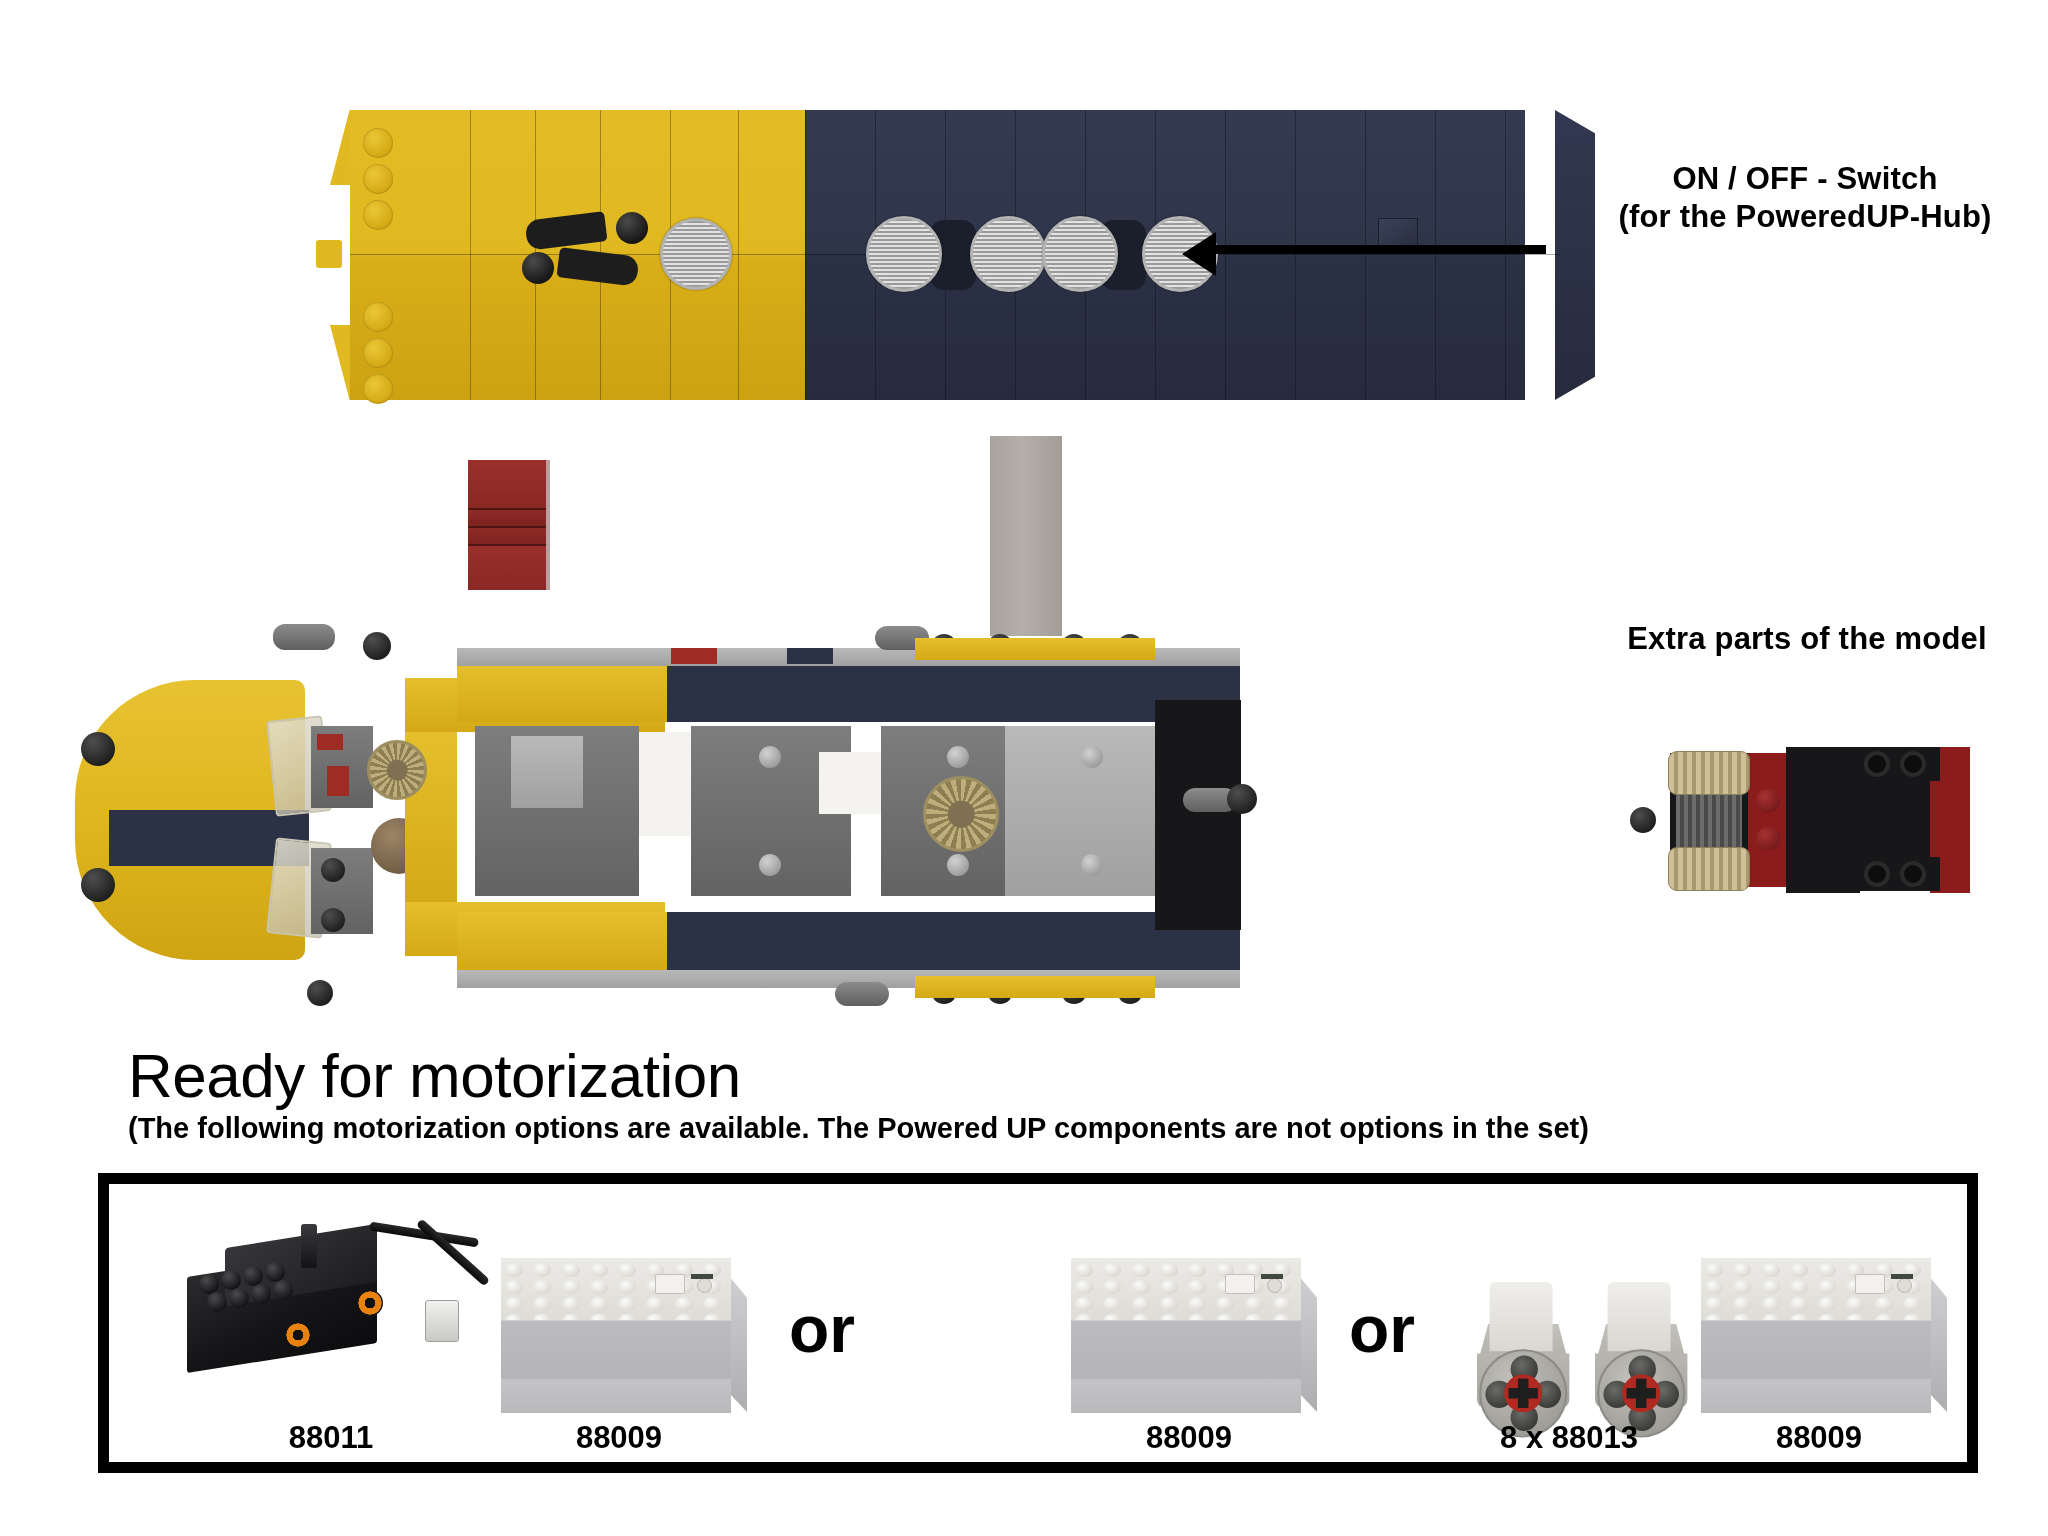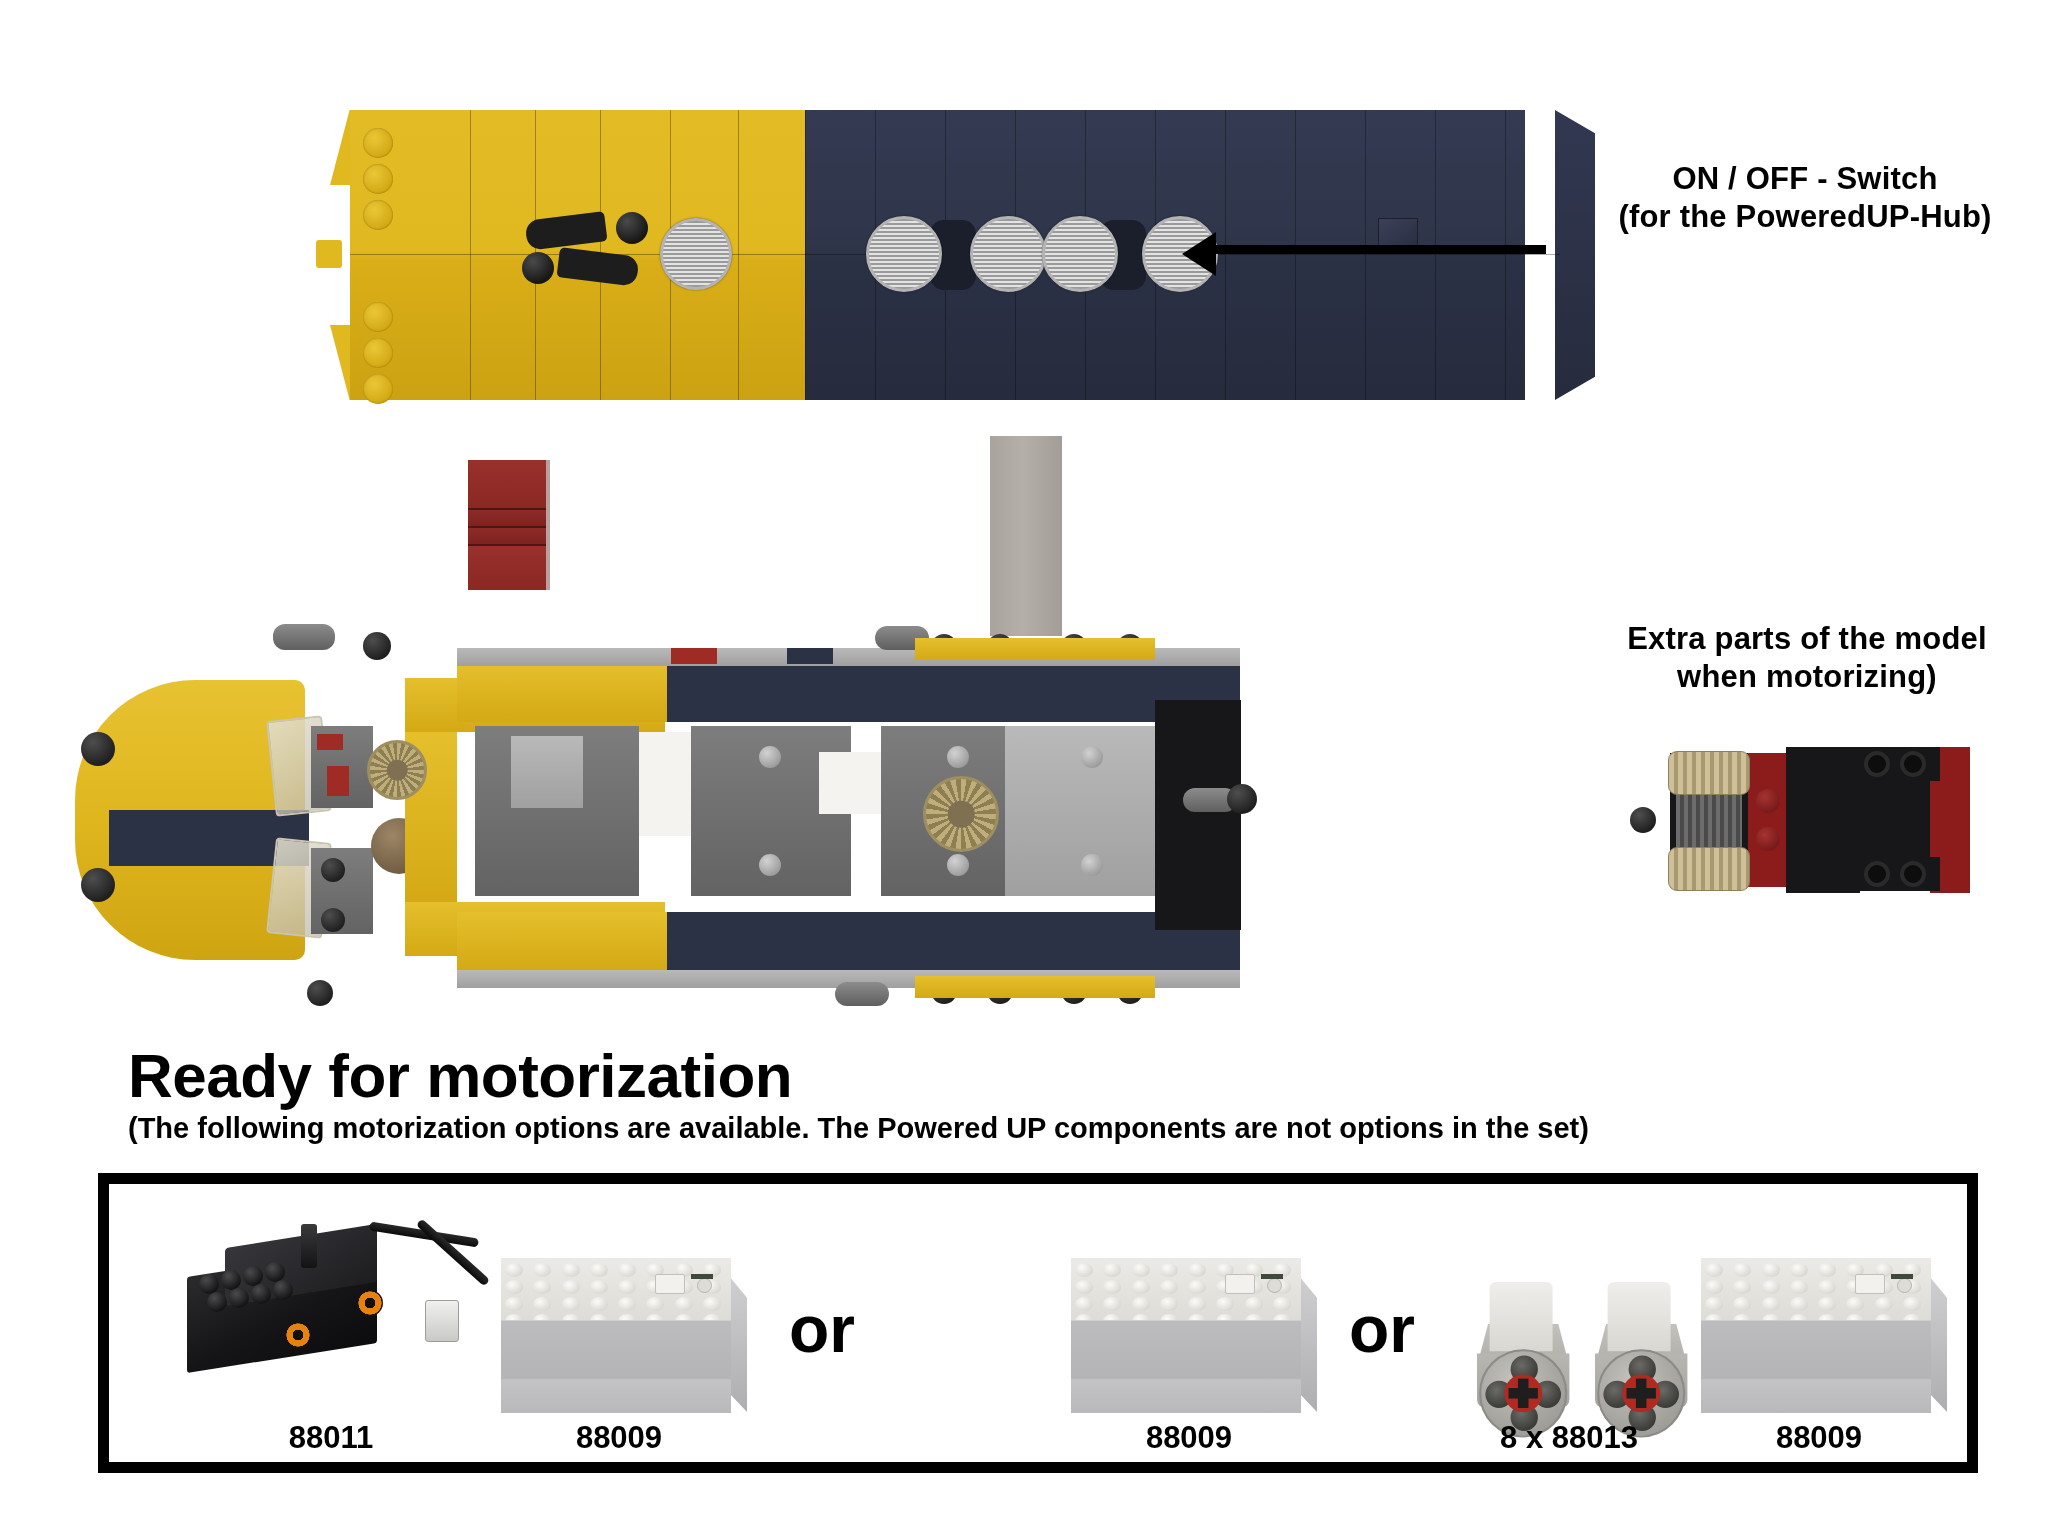--- a/index.html
+++ b/index.html
@@ -293,21 +293,21 @@
     border-radius: 50%;
     background: radial-gradient(circle at 36% 32%, #a63232, #781a1a 72%);
   }
 
   
   #heading {
     position: absolute;
     left: 128px;
     top: 1040px;
     font-size: 62px;
-    font-weight: bold;
+    font-weight: normal;
     letter-spacing: -.5px;
     white-space: nowrap;
   }
   #subheading {
     position: absolute;
     left: 128px;
     top: 1112px;
     font-size: 29px;
     font-weight: bold;
     white-space: nowrap;
@@ -678,21 +678,20 @@
     <div class="ep-black" style="left:214px; top:112px; width:86px; height:34px;"></div>
     <div class="ep-stud-ring" style="left:224px; top:6px;"></div>
     <div class="ep-stud-ring" style="left:260px; top:6px;"></div>
     <div class="ep-stud-ring" style="left:224px; top:116px;"></div>
     <div class="ep-stud-ring" style="left:260px; top:116px;"></div>
     <div class="wheel-dark" style="left:-10px; top:62px; width:26px; height:26px;"></div>
   </div>
 
   <div class="label-block" id="extra-label">
     <div>Extra parts of the model</div>
-    <div>when motorizing)</div>
   </div>
 
   <div id="heading">Ready for motorization</div>
   <div id="subheading">(The following motorization options are available. The Powered UP components are not options in the set)</div>
 
   <div id="options-box">
 
     <div class="opt-item" style="left:42px; top:20px; width:360px; height:250px;">
       <div class="tm-body" style="left:36px; top:58px; width:190px; height:96px; transform:skewY(-9deg);"></div>
       <div class="tm-top" style="left:74px; top:32px; width:152px; height:58px; transform:skewY(-9deg); border-radius:4px;"></div>

